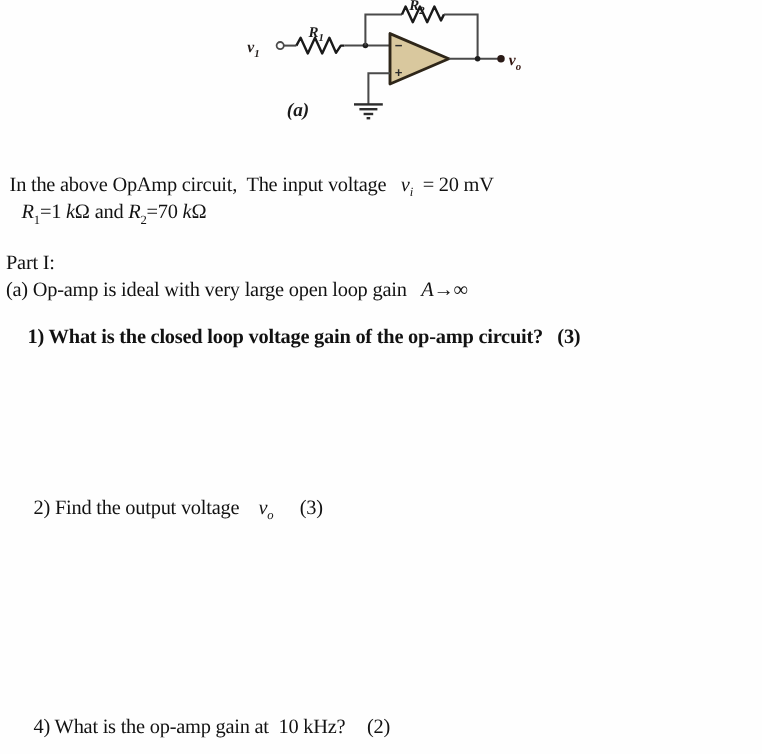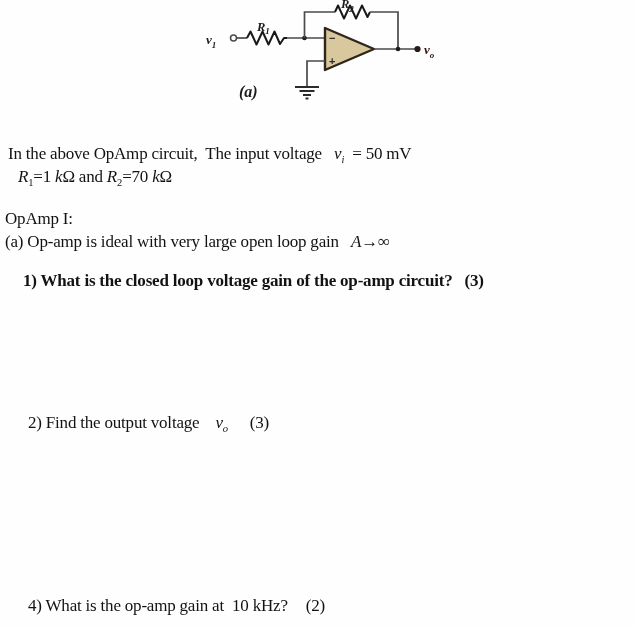--- a/index.html
+++ b/index.html
@@ -76,25 +76,25 @@
     <circle cx="398" cy="49" r="2.3" fill="#1d1d1d"></circle>
     <circle cx="417.5" cy="49" r="3.1" fill="#2a1a16"></circle>
 
     <text x="206" y="43.5" class="clabel" fill="#241d1b"><tspan>v</tspan><tspan class="csub" dy="4">1</tspan></text>
     <text x="257" y="30.5" class="clabel-sm" fill="#1c1c1c"><tspan>R</tspan><tspan class="csub" dy="3.5">1</tspan></text>
     <text x="341" y="8" class="clabel-sm" fill="#1c1c1c"><tspan>R</tspan><tspan class="csub" dy="3.5">2</tspan></text>
     <text x="424" y="54" class="clabel" font-size="14" fill="#33150f"><tspan>v</tspan><tspan class="csub" dy="4">o</tspan></text>
     <text x="239" y="97" class="ccaption" fill="#1a1a1a">(a)</text>
   </svg>
 
-  <div class="line" style="left:8px; top:143px;"><span>In the above OpAmp circuit,  The input voltage   </span><span class="mi">v</span><sub class="mi">i</sub><span>  = 50 mV</span></div>
+  <div class="line" style="left:8px; top:143px;"><span>In the above OpAmp circuit,  The input voltage   </span><span class="mi">v</span><sub class="mi">i</sub><span>  = 20 mV</span></div>
 
   <div class="line" style="left:18px; top:166px;"><span class="mi">R</span><sub>1</sub><span>=1 </span><span class="mi">k</span><span>Ω</span><span> and </span><span class="mi">R</span><sub>2</sub><span>=70 </span><span class="mi">k</span><span>Ω</span></div>
 
-  <div class="line" style="left:5px; top:208px;">OpAmp I:</div>
+  <div class="line" style="left:5px; top:208px;">Part I:</div>
 
   <div class="line" style="left:5px; top:231px;"><span>(a) Op-amp is ideal with very large open loop gain   </span><span class="mi">A</span><span>→</span><span>∞</span></div>
 
   <div class="line" style="left:23px; top:270px;font-weight:bold;"><span>1) </span><span>What is the closed loop voltage gain of the op-amp circuit?</span><span class="marks-q1">(3)</span></div>
 
   <div class="line" style="left:28px; top:372px;margin-top:40px;"><span>2) </span><span>Find the output voltage</span><span class="mi mvar-q2">v</span><sub class="mi">o</sub><span class="marks-q2">(3)</span></div>
 
 
   <div class="line" style="left:28px; top:595px;"><span>4) </span><span>What is the op-amp gain at  10 kHz?</span><span class="marks-q4">(2)</span></div>
 

